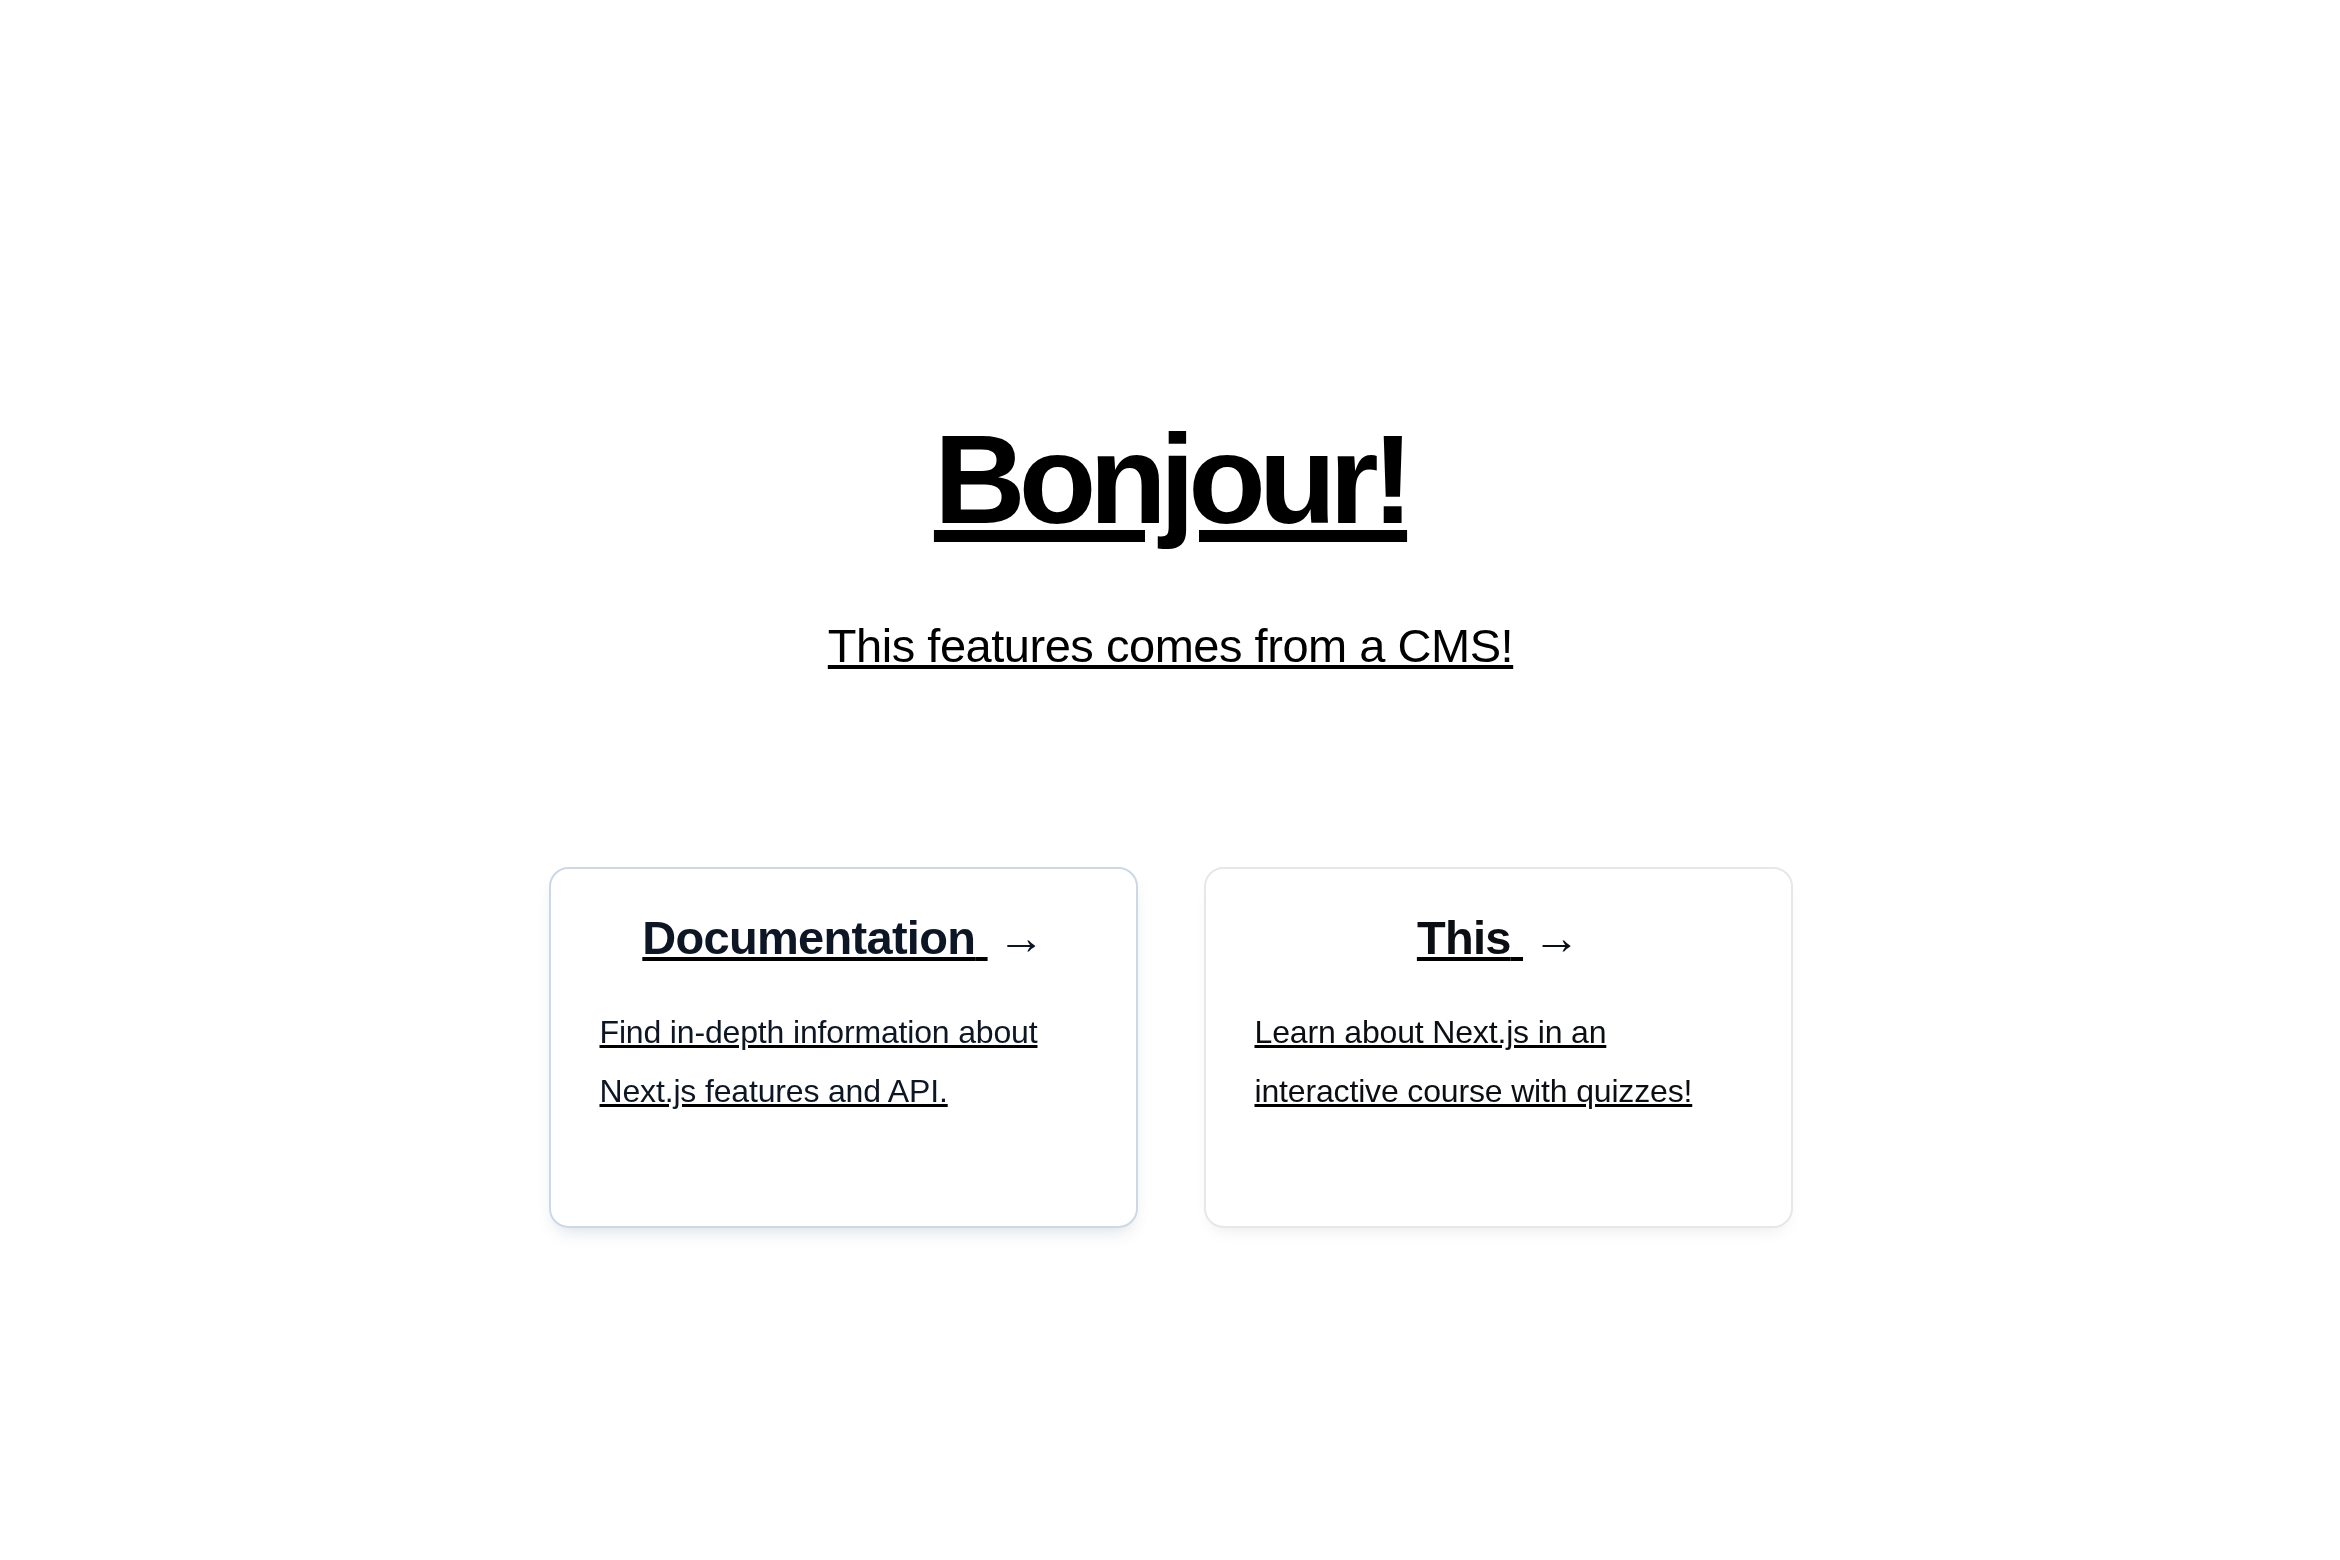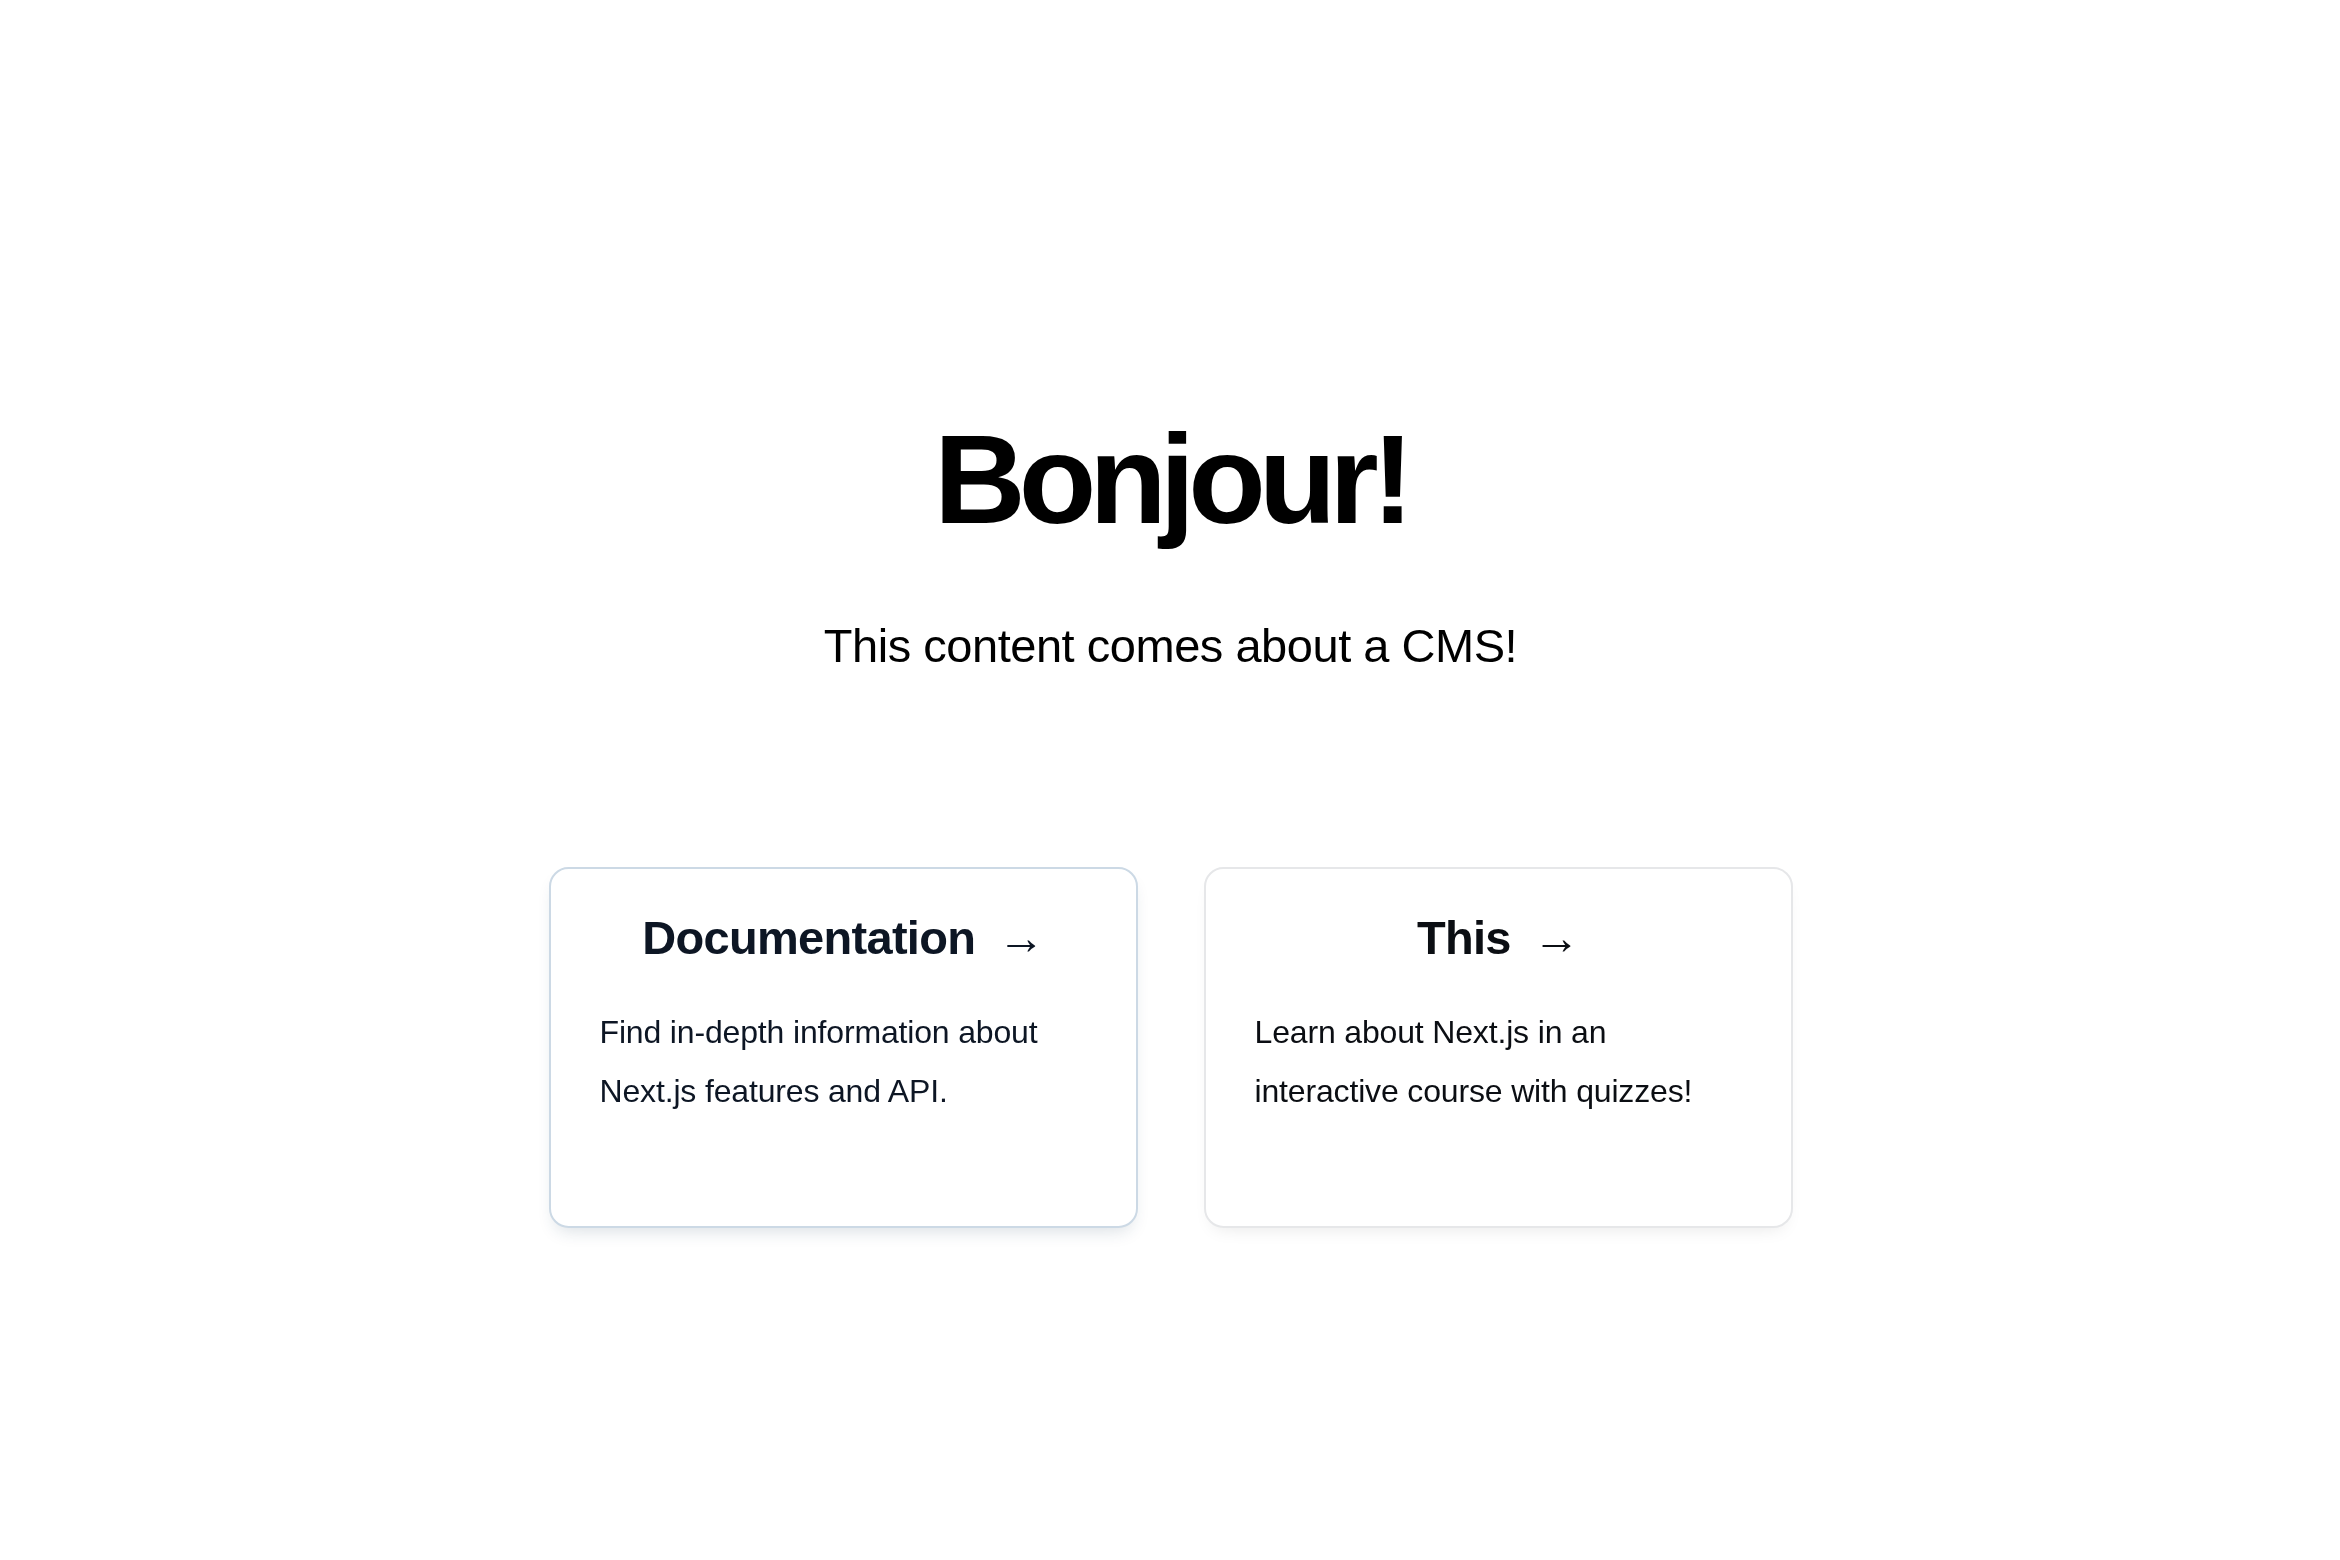--- a/index.html
+++ b/index.html
@@ -10,20 +10,21 @@
     height: 1560px;
     overflow: hidden;
     font-family: "Liberation Sans", "DejaVu Sans", sans-serif;
   }
   main.page {
     width: 2341px;
     height: 1560px;
     display: flex;
     flex-direction: column;
     align-items: center;
+    text-decoration: underline;
   }
   .hero-title {
     margin: 406px 0 0 0;
     font-size: 127px;
     line-height: 1.15;
     font-weight: 700;
     letter-spacing: -0.055em;
     text-align: center;
   }
   .hero-subtitle {
@@ -81,21 +82,21 @@
     max-width: 497px;
   }
 </style>
 </head>
 <body style="background-color: rgb(255, 255, 255);">
 
 <main class="page">
 
   <h1 class="hero-title" style="color: rgb(0, 0, 0);">Bonjour!</h1>
 
-  <p class="hero-subtitle" style="color: rgb(0, 0, 0);">This content comes about a CMS!</p>
+  <p class="hero-subtitle" style="color: rgb(0, 0, 0);">This features comes from a CMS!</p>
 
   <div class="cards-grid">
 
     <a class="card card-0" style="border-color: rgb(204, 217, 229); color: rgb(13, 22, 36);">
       <h3>
         <span>Documentation</span>
         <span class="arrow">→</span>
       </h3>
       <p>Find in-depth information about Next.js features and API.</p>
     </a>

